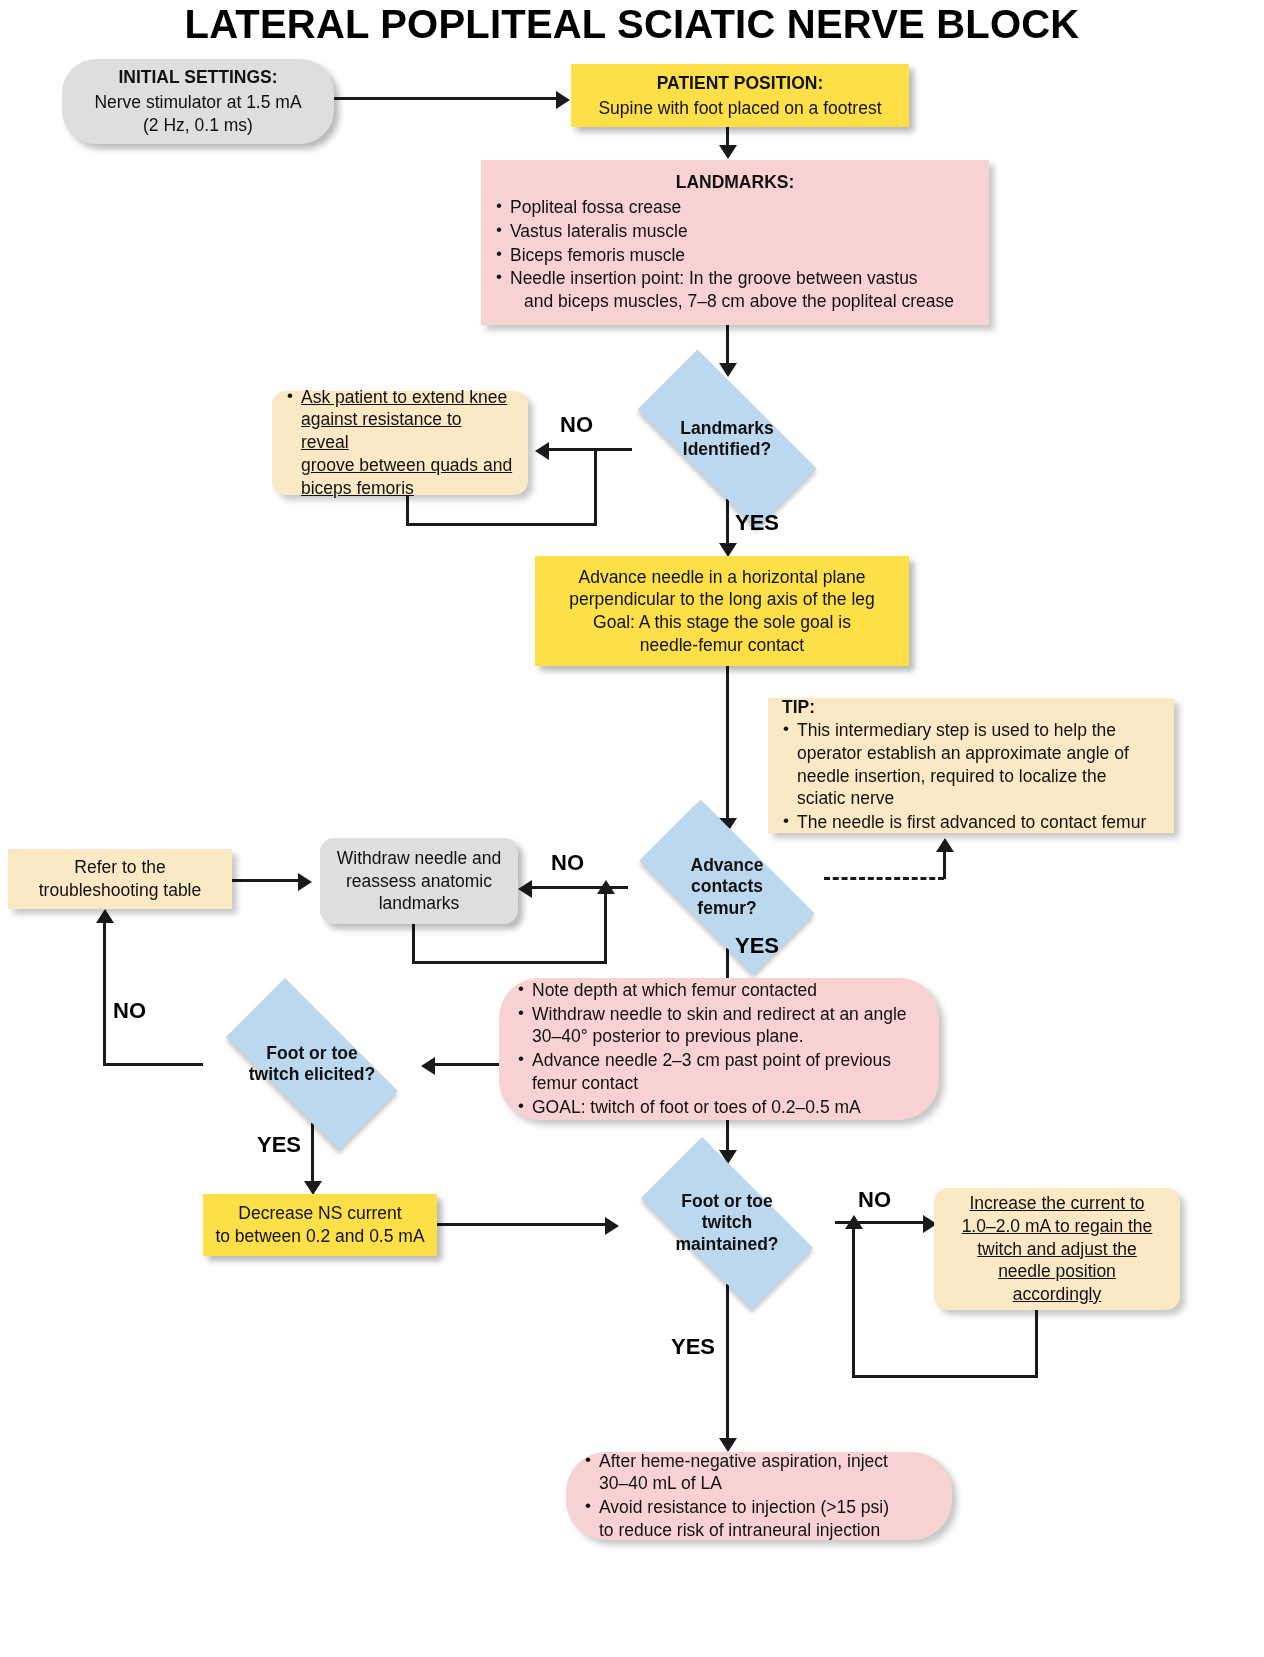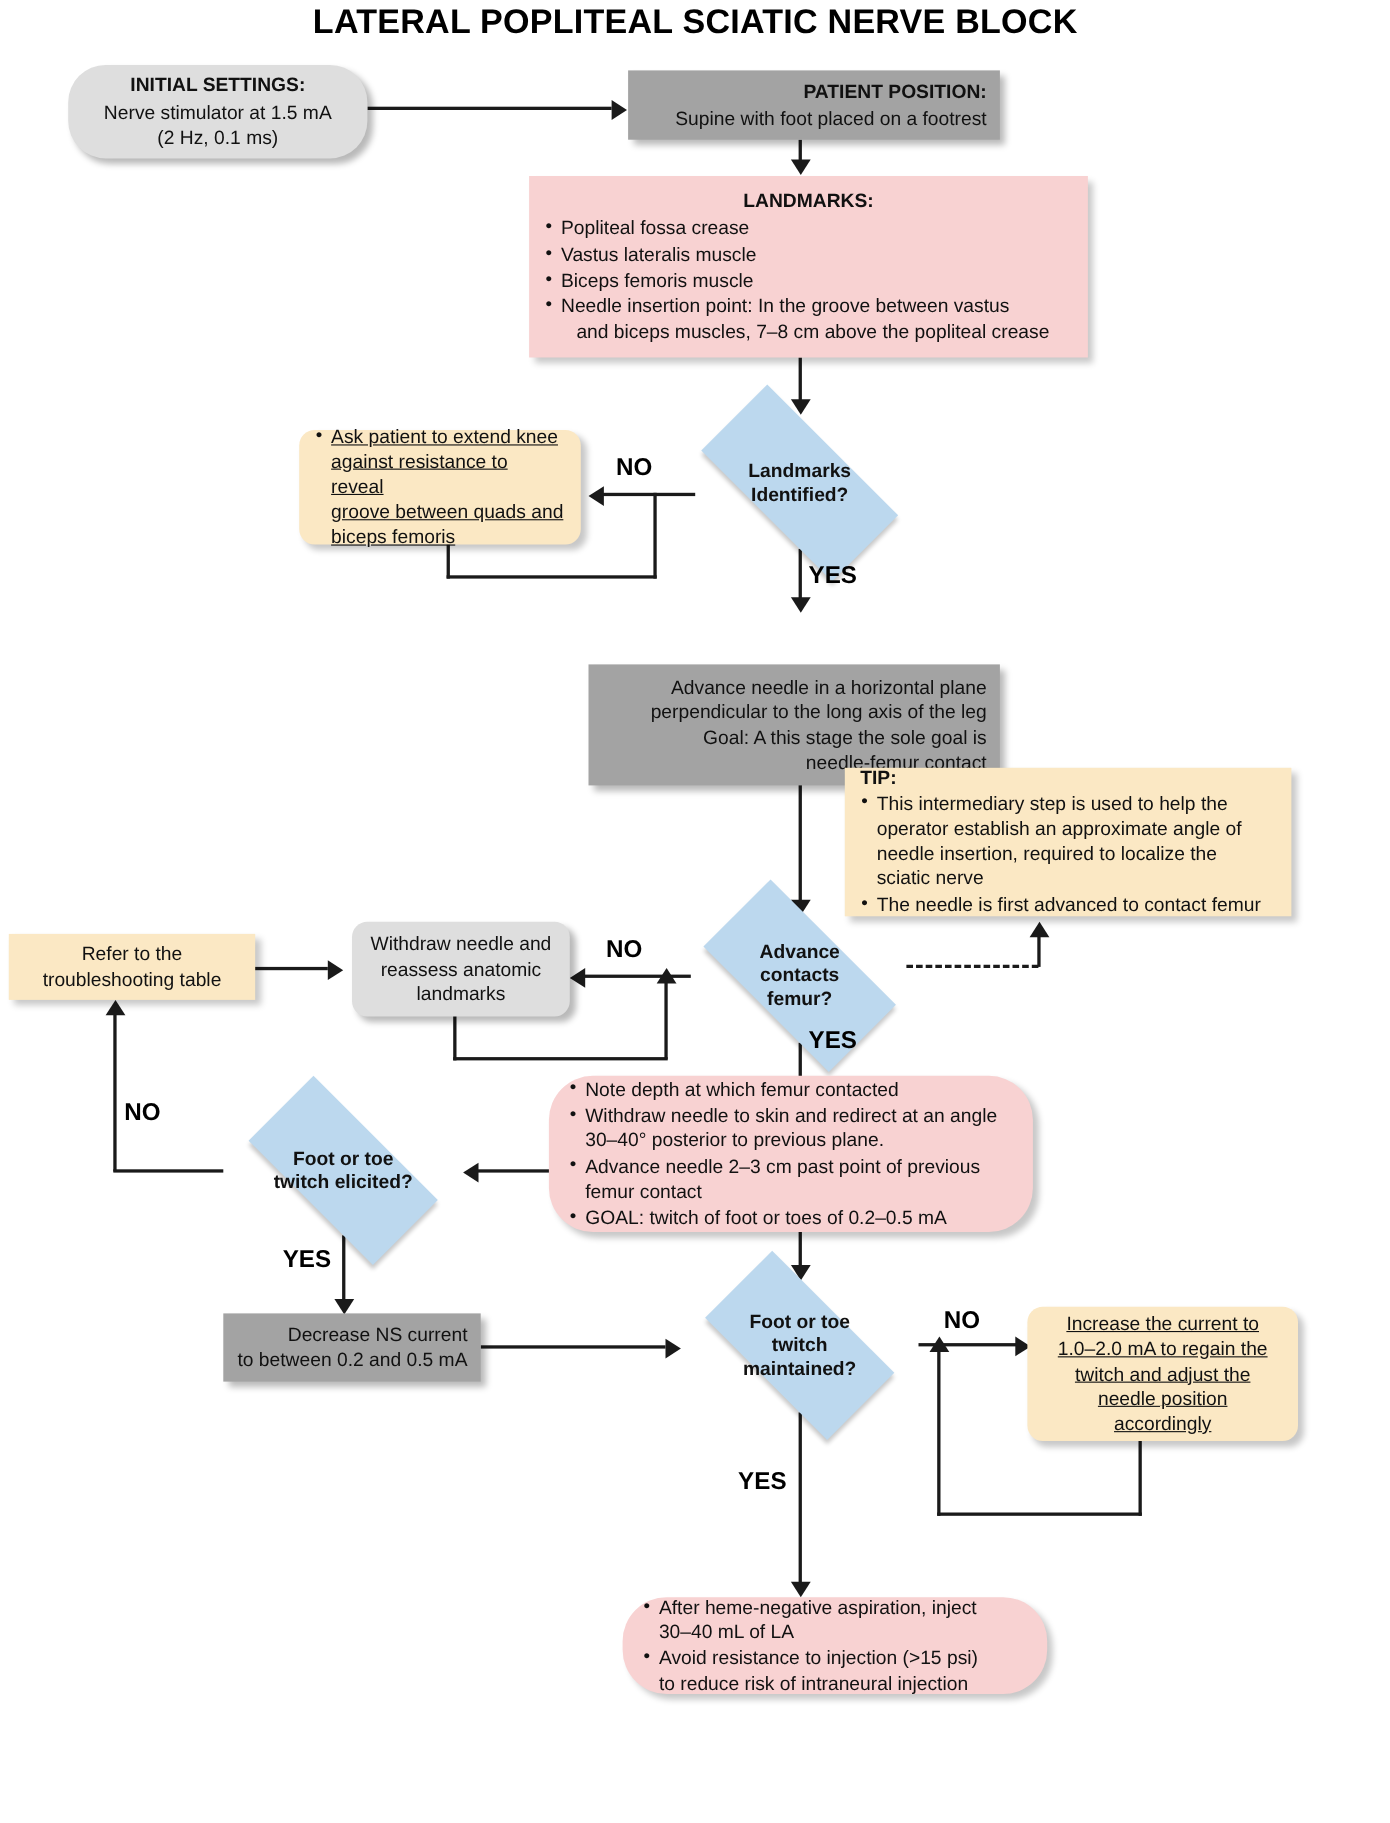--- a/index.html
+++ b/index.html
@@ -21,32 +21,31 @@
     flex-direction:column;
     justify-content:center;
     font-size:17.5px;
     line-height:1.30;
     z-index:3;
   }
   .title{
     position:absolute;
     left:0; top:0; width:1264px;
     text-align:center;
-    font-size:31px;
+    font-size:40px;
     font-weight:bold;
     letter-spacing:.2px;
     color:#000;
     z-index:5;
   }
   
   .rect{
-    background:#a3a3a3;
+    background:#fde047;
     box-shadow:5px 5px 6px rgba(0,0,0,.28);
     padding:2px 12px;
-    align-items:flex-end;
   }
   .pill{
     background:#dedede;
     border-radius:34px;
     box-shadow:5px 5px 6px rgba(0,0,0,.28);
     padding:10px 16px;
   }
   .pink{
     background:#f8d2d2;
     box-shadow:5px 5px 6px rgba(0,0,0,.22);
@@ -206,21 +205,21 @@
         <span class="sub">groove between quads and</span>
         <span class="sub">biceps femoris</span>
       </li>
     </ul>
   </div>
 
   <div class="lbl" style="left:735px; top:510px;">YES</div>
   <div class="ln lv" style="left:726px; top:499px; height:48px;"></div>
   <div class="ar ar-d" style="left:719px; top:543px;"></div>
 
-  <div class="node rect" style="left:535px; top:556px; width:374px; height:110px;margin-top:48px;">
+  <div class="node rect" style="left:535px; top:556px; width:374px; height:110px;">
     <span class="ctr">Advance needle in a horizontal plane</span>
     <span class="ctr">perpendicular to the long axis of the leg</span>
     <span class="ctr">Goal: A this stage the sole goal is</span>
     <span class="ctr">needle-femur contact</span>
   </div>
 
   <div class="ln lv" style="left:726px; top:666px; height:156px;"></div>
   <div class="ar ar-d" style="left:719px; top:818px;"></div>
 
   <div class="node yellow" style="left:768px; top:698px; width:406px; height:135px;">

